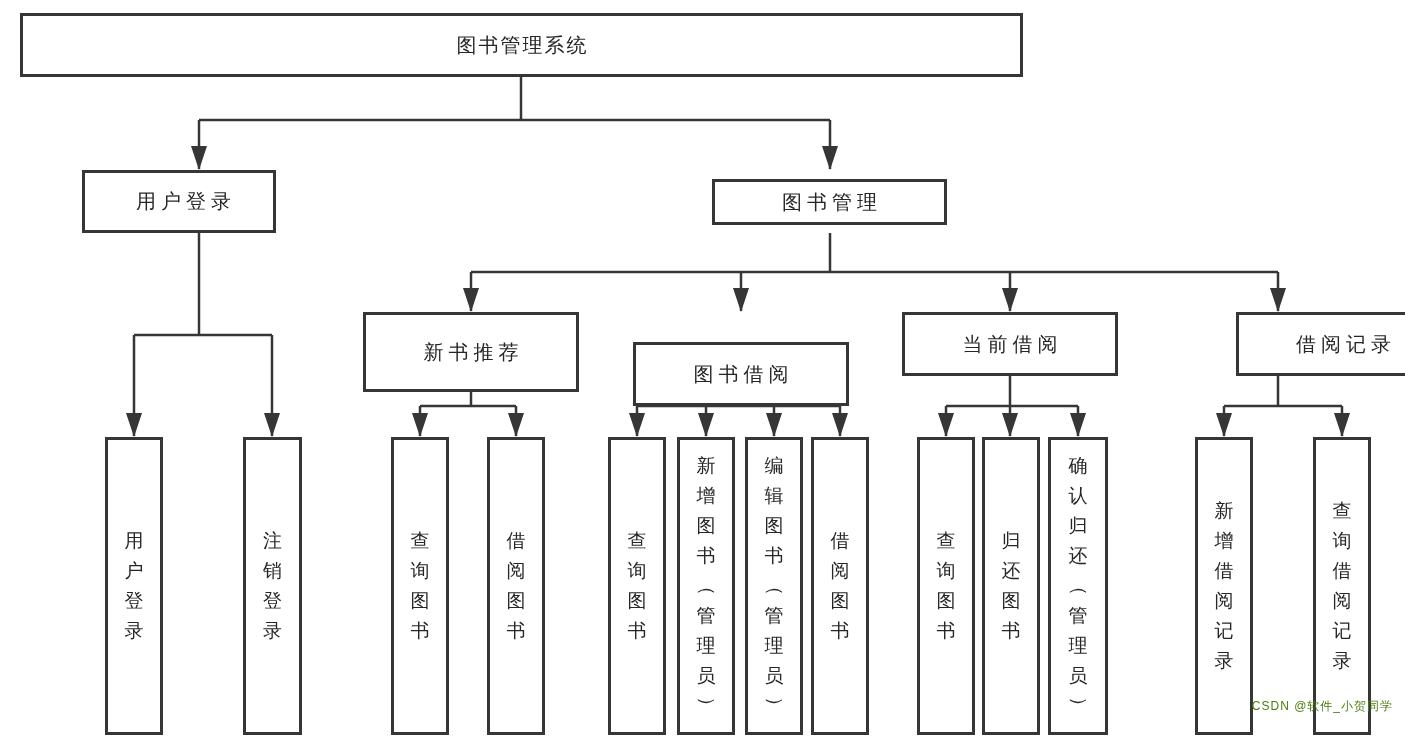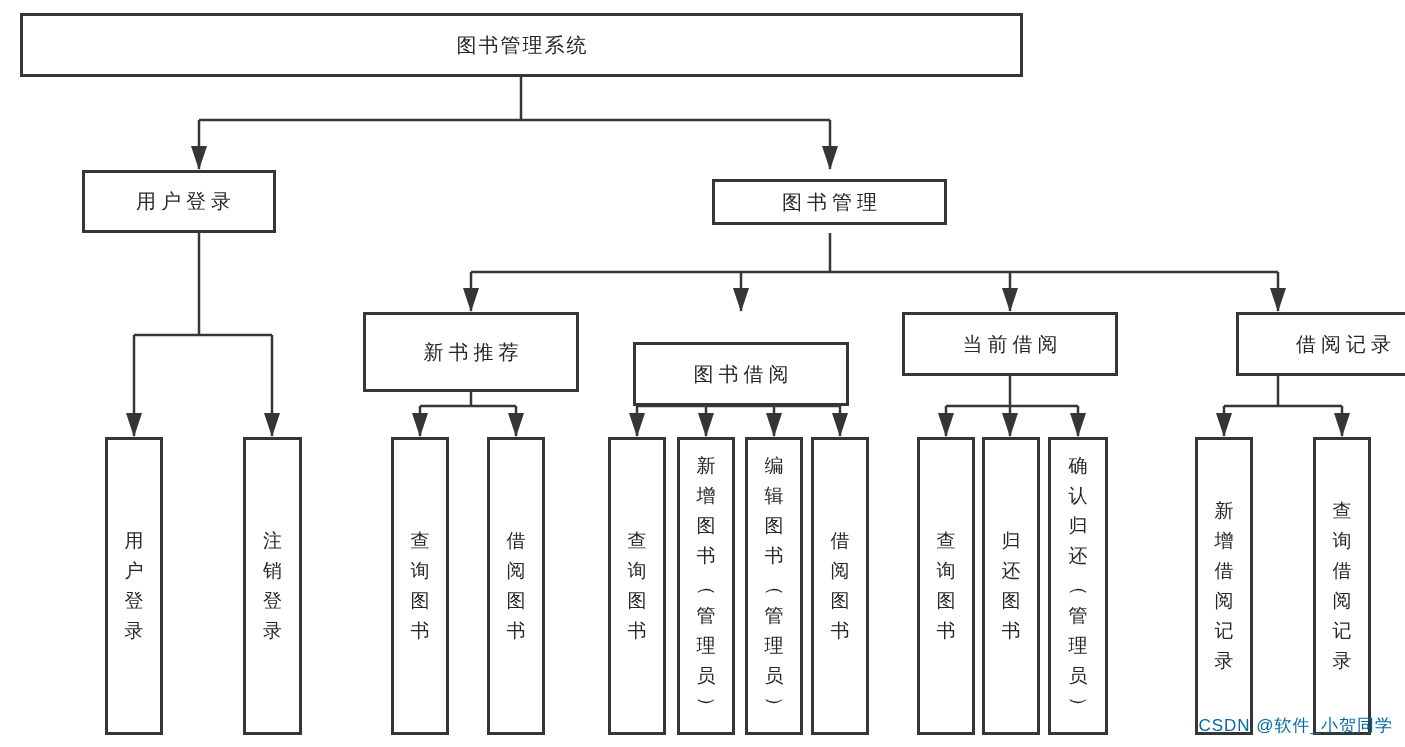--- a/index.html
+++ b/index.html
@@ -62,23 +62,23 @@
     font-size: 19px;
     color: #262626;
     text-align: center;
   }
   .vchar.rot {
     transform: rotate(90deg);
   }
   .watermark {
     position: absolute;
     right: 12px;
-    top: 714px;
-    font-size: 17px;
-    color: #0369a1;
+    top: 698px;
+    font-size: 12px;
+    color: #4d7c0f;
     letter-spacing: 1px;
     z-index: 3;
     white-space: nowrap;
   }
 </style>
 </head>
 <body>
 
 <div id="canvas">
 

